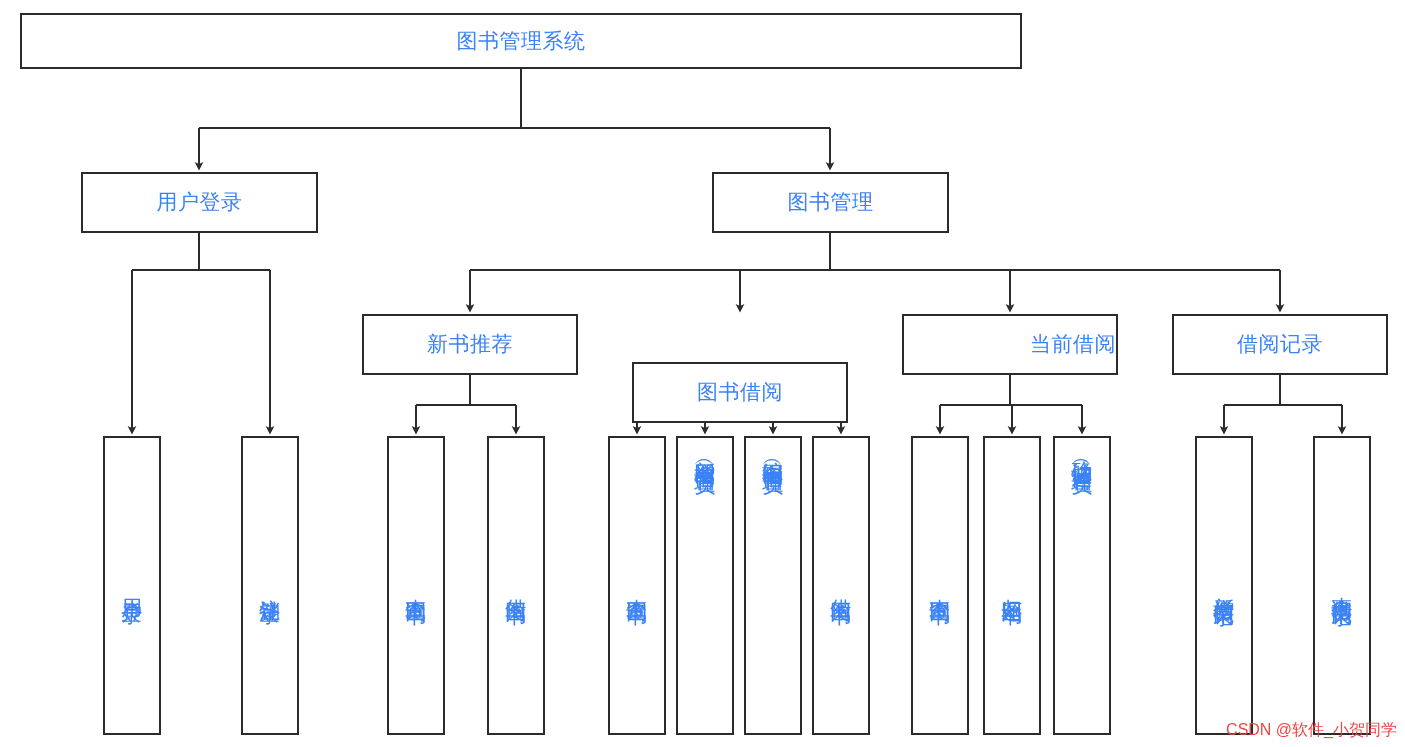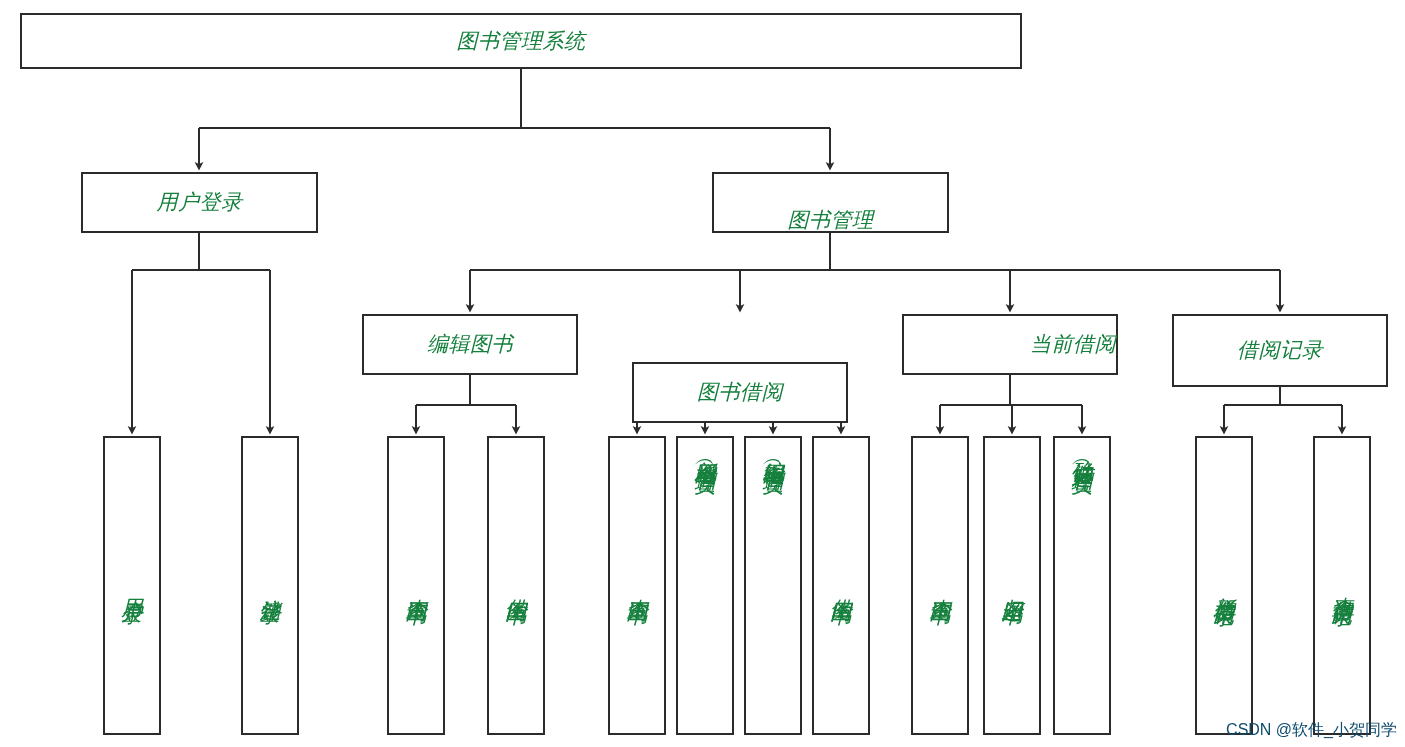--- a/index.html
+++ b/index.html
@@ -35,22 +35,21 @@
     display: flex;
     align-items: center;
     justify-content: center;
     z-index: 2;
   }
   .node-label {
     font-size: 21px;
     line-height: 1.05;
     letter-spacing: 0.5px;
     white-space: nowrap;
-    color: #15803d;
-    font-style: italic;
+    color: #3b82f6;
   }
   .node.vertical {
     align-items: flex-start;
     justify-content: center;
     padding-top: 6px;
   }
   .node.vertical.centered {
     align-items: center;
     padding-top: 0;
   }
@@ -60,21 +59,21 @@
     font-size: 21px;
     line-height: 1.12;
     letter-spacing: 2px;
     white-space: nowrap;
   }
   .watermark {
     position: absolute;
     right: 8px;
     bottom: 6px;
     font-size: 16px;
-    color: #0c4a6e;
+    color: #ef4444;
     z-index: 5;
     white-space: nowrap;
     font-family: "Liberation Sans", "DejaVu Sans", sans-serif;
   }
 </style>
 </head>
 <body>
 
 <div id="diagram-root">
 
@@ -128,34 +127,34 @@
     </g>
   </svg>
 
   <div class="node" style="left:20px; top:13px; width:1002px; height:56px;">
     <span class="node-label">图书管理系统</span>
   </div>
 
   <div class="node" style="left:81px; top:172px; width:237px; height:61px;">
     <span class="node-label">用户登录</span>
   </div>
-  <div class="node" style="left:712px; top:172px; width:237px; height:61px;align-items:flex-end;">
+  <div class="node" style="left:712px; top:172px; width:237px; height:61px;">
     <span class="node-label">图书管理</span>
   </div>
 
   <div class="node" style="left:362px; top:314px; width:216px; height:61px;">
-    <span class="node-label">编辑图书</span>
+    <span class="node-label">新书推荐</span>
   </div>
   <div class="node" style="left:632px; top:314px; width:216px; height:61px;margin-top:48px;">
     <span class="node-label">图书借阅</span>
   </div>
   <div class="node" style="left:902px; top:314px; width:216px; height:61px;justify-content:flex-end;">
     <span class="node-label">当前借阅</span>
   </div>
-  <div class="node" style="left:1172px; top:314px; width:216px; height:73px;">
+  <div class="node" style="left:1172px; top:314px; width:216px; height:61px;">
     <span class="node-label">借阅记录</span>
   </div>
 
   <div class="node vertical centered" style="left:103px; top:436px; width:58px; height:299px;">
     <span class="node-label">用户登录</span>
   </div>
   <div class="node vertical centered" style="left:241px; top:436px; width:58px; height:299px;">
     <span class="node-label">注销登录</span>
   </div>
 

